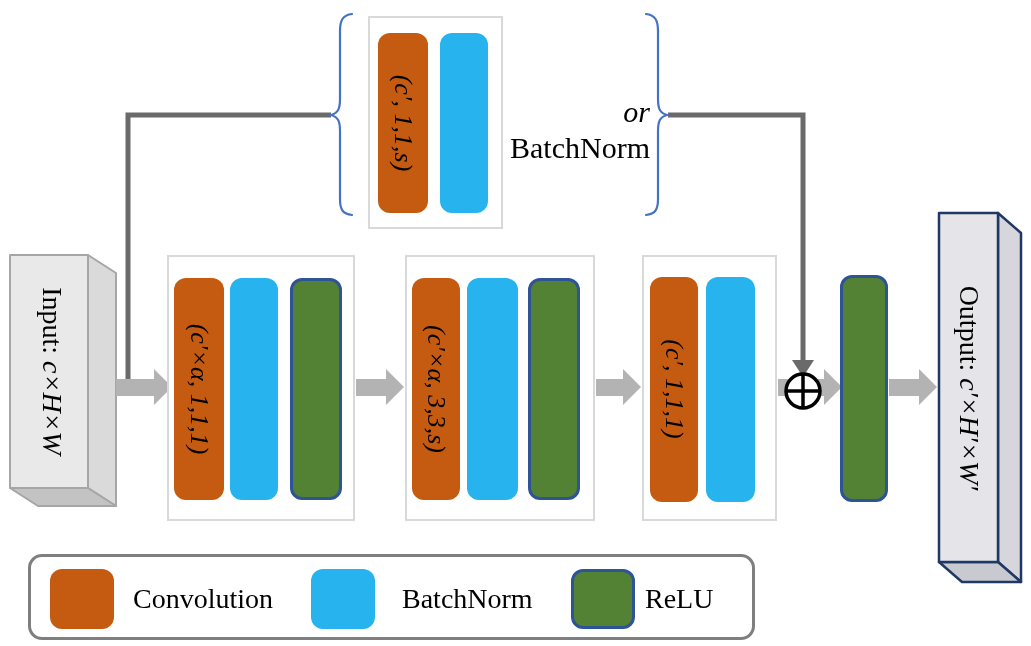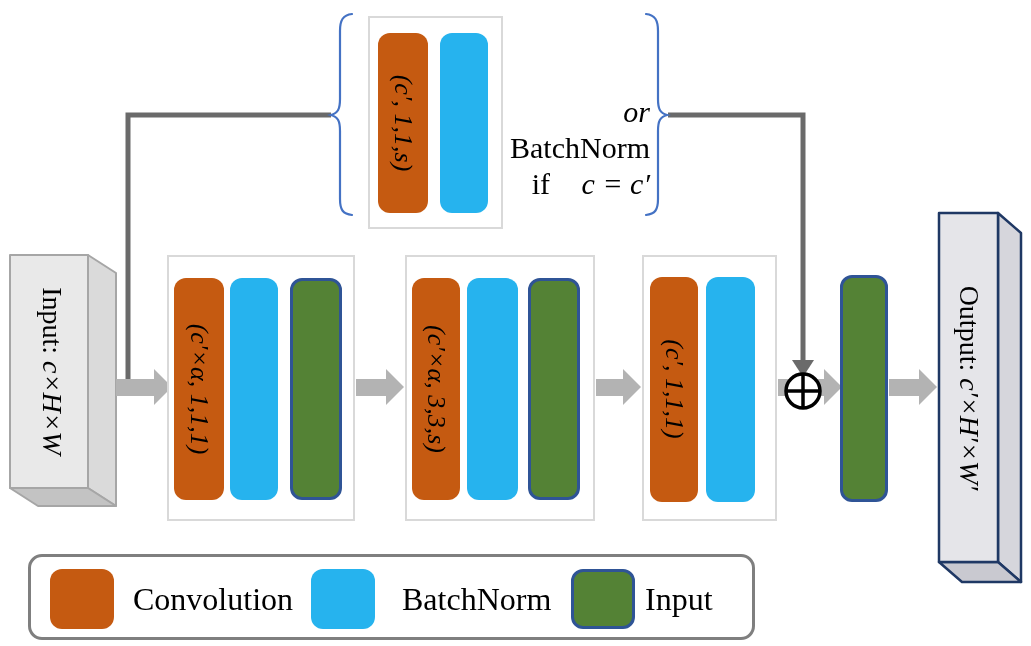--- a/index.html
+++ b/index.html
@@ -11,28 +11,28 @@
   .bar.orange{background:#C55A11;}
   .bar.blue{background:#26B3EE;}
   .bar.green{background:#548235;border:3px solid #2F5496;}
   .vlabel{position:absolute;text-align:center;white-space:nowrap;color:#000;
           transform:rotate(90deg);transform-origin:center center;}
   .conv-label{font-size:26px;font-style:italic;line-height:38px;}
   .tensor-label{font-size:28px;line-height:42px;}
   .tensor-label .math{font-style:italic;}
   .or-identity{position:absolute;left:488px;top:94px;width:162px;text-align:right;
                font-size:30px;line-height:36px;color:#000;}
-  .or-identity .it{font-style:italic;margin-left:24px;}
+  .or-identity .it{font-style:italic;}
   .legend{position:absolute;left:28px;top:554px;width:727px;height:86px;
           border:3px solid #7f7f7f;border-radius:14px;background:#ffffff;box-sizing:border-box;}
   .legend .swatch{position:absolute;top:12px;width:64px;height:60px;border-radius:12px;box-sizing:border-box;}
   .legend .swatch.orange{background:#C55A11;}
   .legend .swatch.blue{background:#26B3EE;}
   .legend .swatch.green{background:#548235;border:3px solid #2F5496;}
-  .legend .lg-label{position:absolute;top:12px;height:60px;line-height:60px;font-size:32px;color:#000;white-space:nowrap;}
+  .legend .lg-label{position:absolute;top:12px;height:60px;line-height:60px;font-size:28px;color:#000;white-space:nowrap;}
 </style>
 </head>
 <body>
 
 <div class="canvas">
 
   <svg width="1031" height="646" viewBox="0 0 1031 646">
 
     <g>
       <polygon points="88,255 116,273 116,506 88,488" fill="#DADADA" stroke="#A6A6A6" stroke-width="2" stroke-linejoin="round"></polygon>
@@ -67,21 +67,20 @@
   </svg>
 
   <div class="group-box" style="left:368px;top:16px;width:135px;height:213px;">
     <div class="bar orange" style="left:8px;top:15px;width:50px;height:180px;"></div>
     <div class="bar blue" style="left:70px;top:15px;width:48px;height:180px;"></div>
   </div>
   <div class="vlabel conv-label" style="left:293px;top:104px;width:220px;height:38px;">(c′, 1,1,s)</div>
 
   <div class="or-identity">
     <div><span class="it">or</span> <span>BatchNorm</span></div>
-    <div><span>if</span> <span class="it">c = c′</span></div>
   </div>
 
   <div class="group-box" style="left:167px;top:255px;width:188px;height:266px;">
     <div class="bar orange" style="left:5px;top:21px;width:50px;height:222px;"></div>
     <div class="bar blue" style="left:61px;top:21px;width:48px;height:222px;"></div>
     <div class="bar green" style="left:121px;top:21px;width:52px;height:222px;"></div>
   </div>
   <div class="vlabel conv-label" style="left:79px;top:370px;width:240px;height:38px;">(c′×α, 1,1,1)</div>
 
   <div class="group-box" style="left:405px;top:255px;width:190px;height:266px;">
@@ -106,16 +105,16 @@
   <div class="vlabel tensor-label" style="left:799px;top:367px;width:340px;height:42px;">
     <span>Output: </span><span class="math">c′×H′×W′</span>
   </div>
 
   <div class="legend">
     <div class="swatch orange" style="left:19px;"></div>
     <div class="lg-label" style="left:102px;">Convolution</div>
     <div class="swatch blue" style="left:280px;"></div>
     <div class="lg-label" style="left:359px;margin-left:12px;">BatchNorm</div>
     <div class="swatch green" style="left:540px;"></div>
-    <div class="lg-label" style="left:614px;">Input</div>
+    <div class="lg-label" style="left:614px;">ReLU</div>
   </div>
 
 </div>
 
 </body></html>

